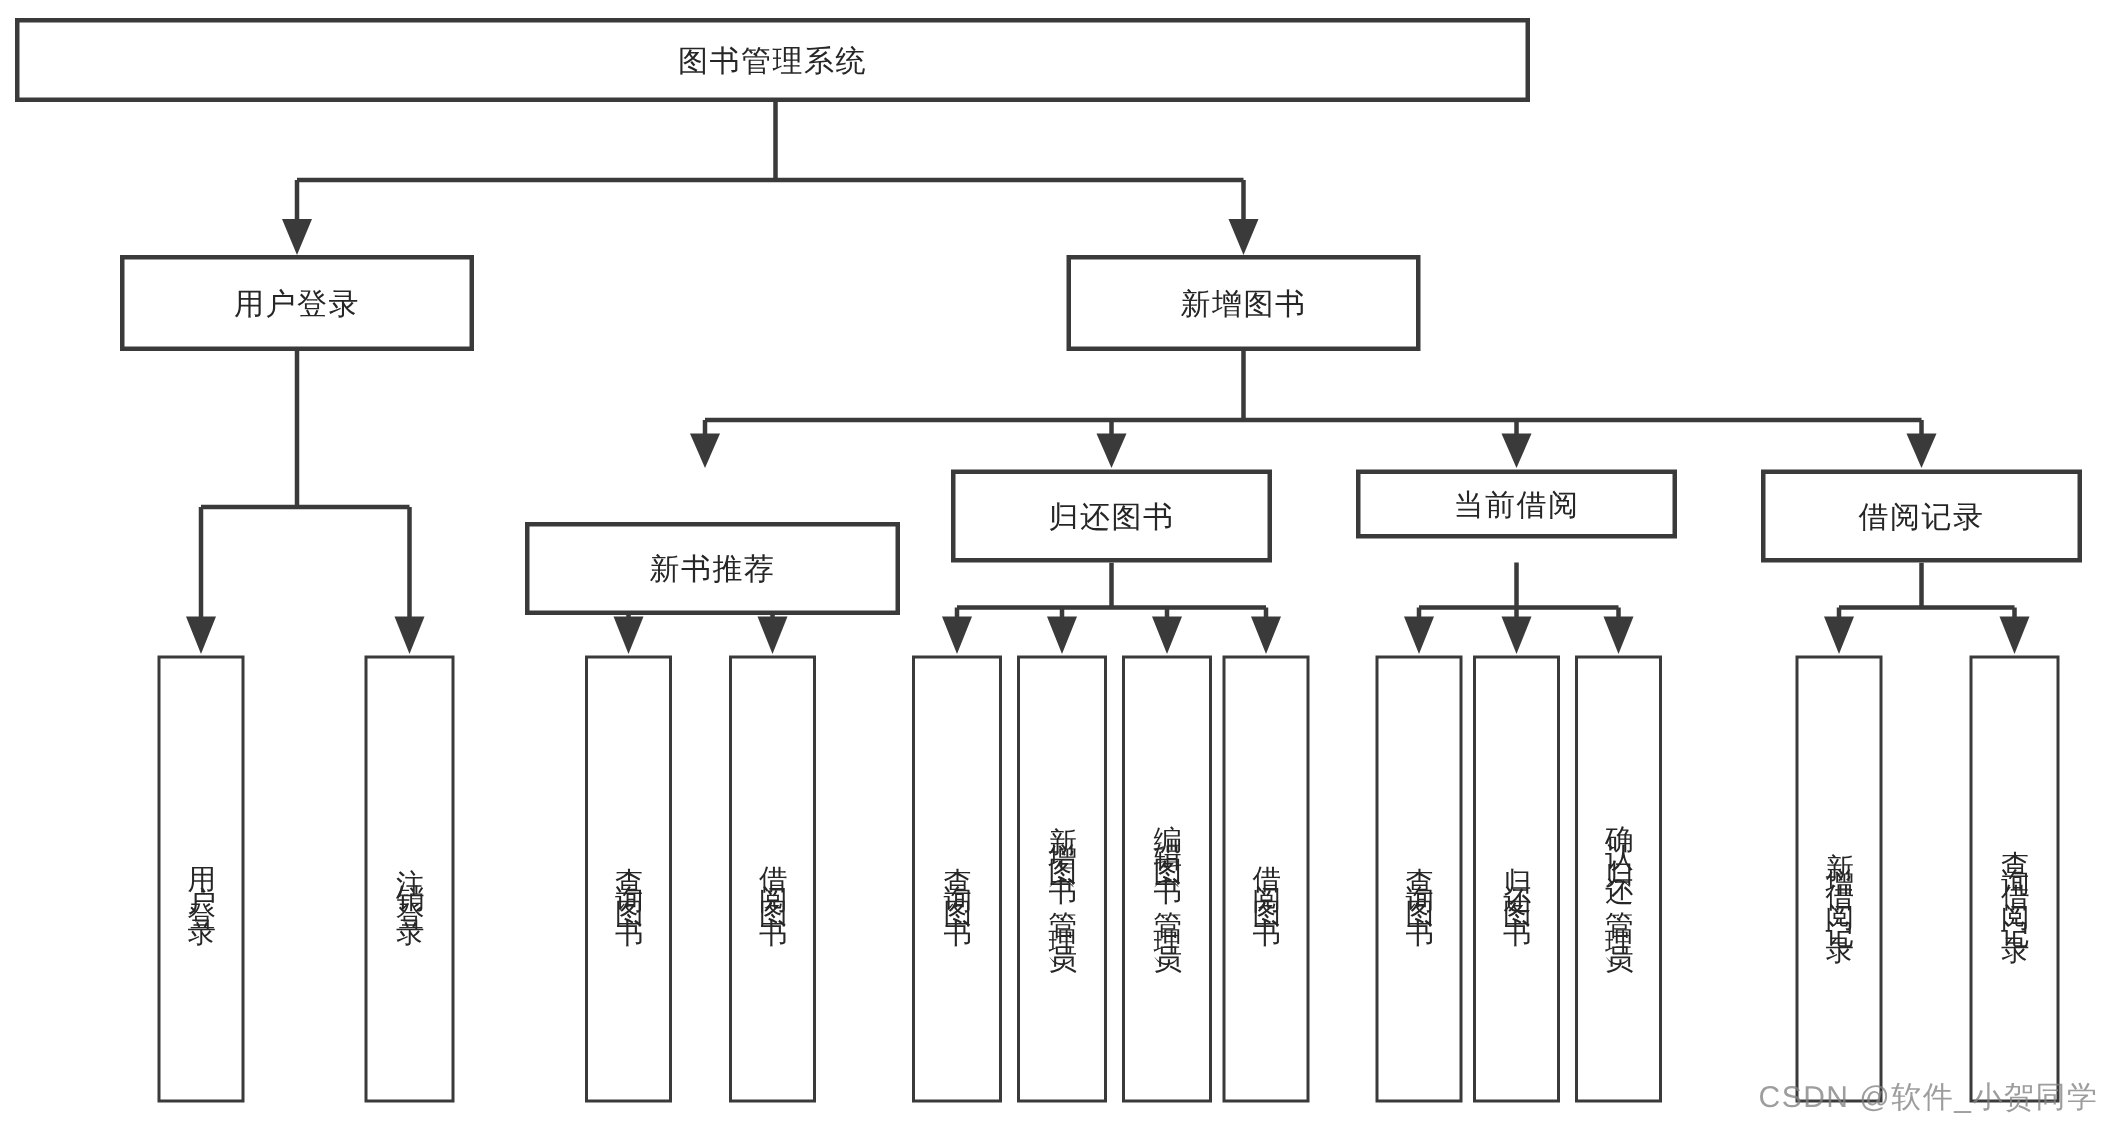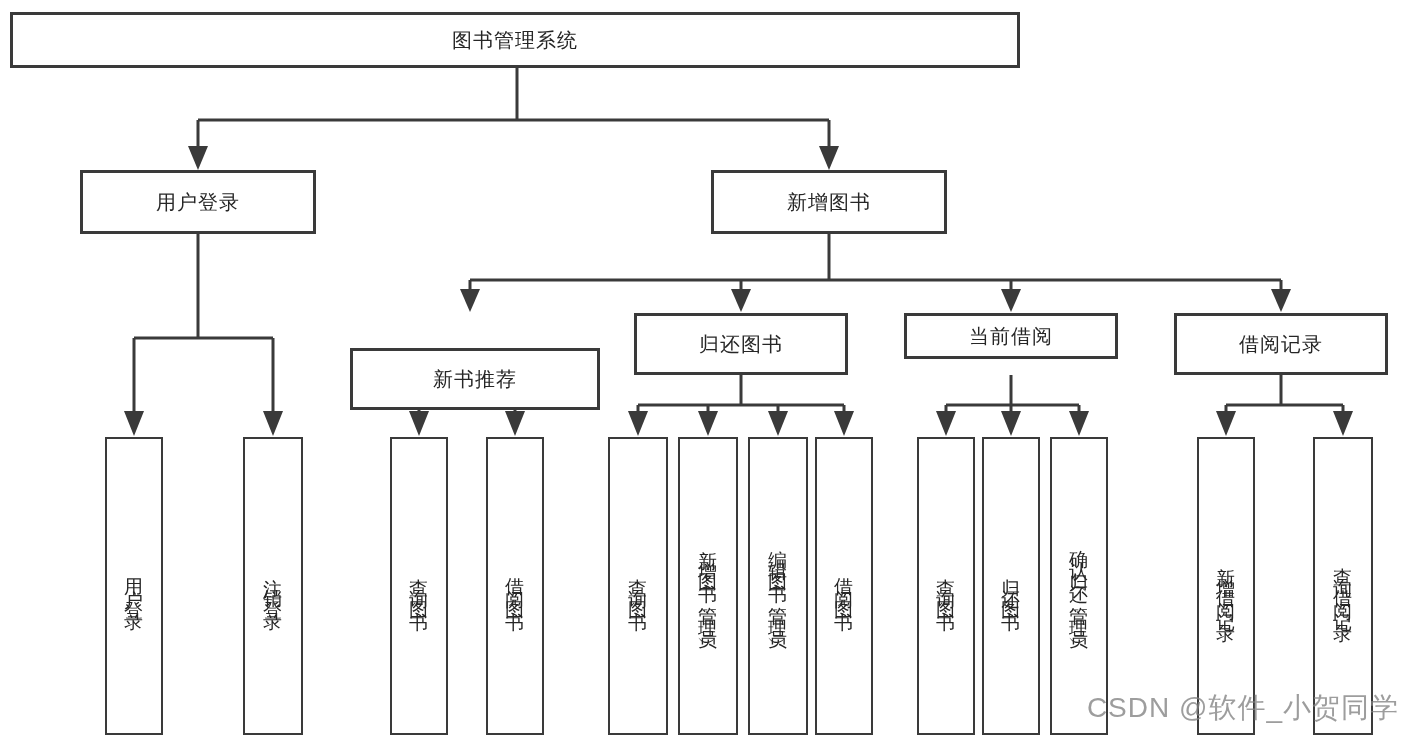--- a/index.html
+++ b/index.html
@@ -44,22 +44,22 @@
     writing-mode: vertical-rl;
     text-orientation: mixed;
     font-size: 19px;
     line-height: 1;
     letter-spacing: 0.6em;
     white-space: nowrap;
   }
   #watermark {
     position: absolute;
     right: 6px;
-    bottom: 20px;
-    font-size: 28px;
+    bottom: 2px;
+    font-size: 20px;
     color: rgba(130, 130, 130, 0.78);
     letter-spacing: 1px;
     white-space: nowrap;
     z-index: 5;
   }
 </style>
 </head>
 <body>
 
 <div id="stage">

